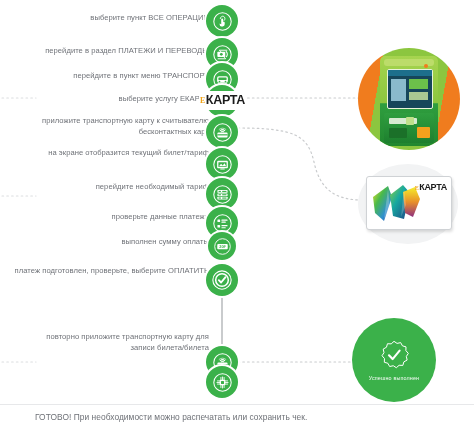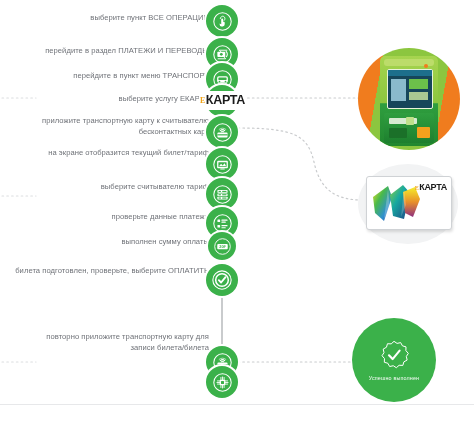--- a/index.html
+++ b/index.html
@@ -312,21 +312,21 @@
         <circle cx="12" cy="12" r="11" fill="none" stroke="#ffffff" stroke-width="1.3"></circle>
         <rect x="5.2" y="7.4" width="13.6" height="9.4" rx="1.4" fill="#ffffff"></rect>
         <rect x="6.8" y="9" width="10.4" height="6.2" rx=".6" fill="#3bb14a"></rect>
         <path d="M7.6 14.2 l2.6-3 l2 2 l2.4-2.8 l2 3.8 z" fill="#ffffff"></path>
         <rect x="9" y="17" width="6" height="1.4" rx=".6" fill="#ffffff"></rect>
       </svg>
     </div>
   </div>
 
   <div class="step" style="top:177px;">
-    <div class="step-label" style="top:5px;">выберите считывателю тариф</div>
+    <div class="step-label" style="top:5px;">перейдите необходимый тариф</div>
     <div class="node" style="top:1px;">
       <svg width="19" height="19" viewBox="0 0 24 24">
         <circle cx="12" cy="12" r="11" fill="none" stroke="#ffffff" stroke-width="1.3"></circle>
         <rect x="5.6" y="6.4" width="12.8" height="3.4" rx=".8" fill="#ffffff"></rect>
         <rect x="5.6" y="10.6" width="12.8" height="3.4" rx=".8" fill="#ffffff"></rect>
         <rect x="5.6" y="14.8" width="12.8" height="3.4" rx=".8" fill="#ffffff"></rect>
         <rect x="7" y="7.4" width="3" height="1.4" fill="#3bb14a"></rect>
         <rect x="11.6" y="7.4" width="5.4" height="1.4" fill="#3bb14a"></rect>
         <rect x="7" y="11.6" width="3" height="1.4" fill="#3bb14a"></rect>
         <rect x="11.6" y="11.6" width="5.4" height="1.4" fill="#3bb14a"></rect>
@@ -356,21 +356,21 @@
     <div class="node small" style="top:0px;">
       <svg width="17" height="17" viewBox="0 0 24 24">
         <circle cx="12" cy="12" r="11" fill="none" stroke="#ffffff" stroke-width="1.3"></circle>
         <rect x="4.6" y="8.6" width="14.8" height="7.2" rx="1.2" fill="#ffffff"></rect>
         <text x="12" y="14.3" text-anchor="middle" font-family="Liberation Sans, sans-serif" font-size="5.4" font-weight="700" fill="#3bb14a">20₽</text>
       </svg>
     </div>
   </div>
 
   <div class="step" style="top:262px;">
-    <div class="step-label" style="top:4px;">билета подготовлен, проверьте, выберите ОПЛАТИТЬ</div>
+    <div class="step-label" style="top:4px;">платеж подготовлен, проверьте, выберите ОПЛАТИТЬ</div>
     <div class="node" style="top:2px;">
       <svg width="20" height="20" viewBox="0 0 24 24">
         <circle cx="12" cy="12" r="11" fill="none" stroke="#ffffff" stroke-width="1.3"></circle>
         <circle cx="12" cy="12" r="7.6" fill="none" stroke="#ffffff" stroke-width="1.8"></circle>
         <path d="M8.2 12.2 l2.7 2.8 l5.3-6.4" fill="none" stroke="#ffffff" stroke-width="2.2" stroke-linecap="round" stroke-linejoin="round"></path>
       </svg>
     </div>
   </div>
 
   <div class="step" style="top:332px;">
@@ -475,14 +475,15 @@
         <path d="M24 3.5 l4.6 3.1 l5.4-1.2 l2.7 4.9 l5.3 1.5 l-.2 5.6 l3.7 4.2 l-3 4.6 l1.2 5.4
                  l-4.9 2.7 l-1.5 5.3 l-5.6-.2 l-4.2 3.7 l-4.6-3 l-5.4 1.2 l-2.7-4.9 l-5.3-1.5
                  l.2-5.6 l-3.7-4.2 l3-4.6 l-1.2-5.4 l4.9-2.7 l1.5-5.3 l5.6.2 z" fill="none" stroke="#ffffff" stroke-width="1.5" stroke-linejoin="round"></path>
         <path d="M16.5 24.5 l5.4 5.6 l10.5-12.6" fill="none" stroke="#ffffff" stroke-width="3.2" stroke-linecap="round" stroke-linejoin="round"></path>
       </svg>
       <div class="success-label">Успешно выполнен</div>
     </div>
   </div>
 
   <div class="footer-rule"></div>
+  <div class="footer-text">ГОТОВО! При необходимости можно распечатать или сохранить чек.</div>
 
 </div>
 
 </body></html>

